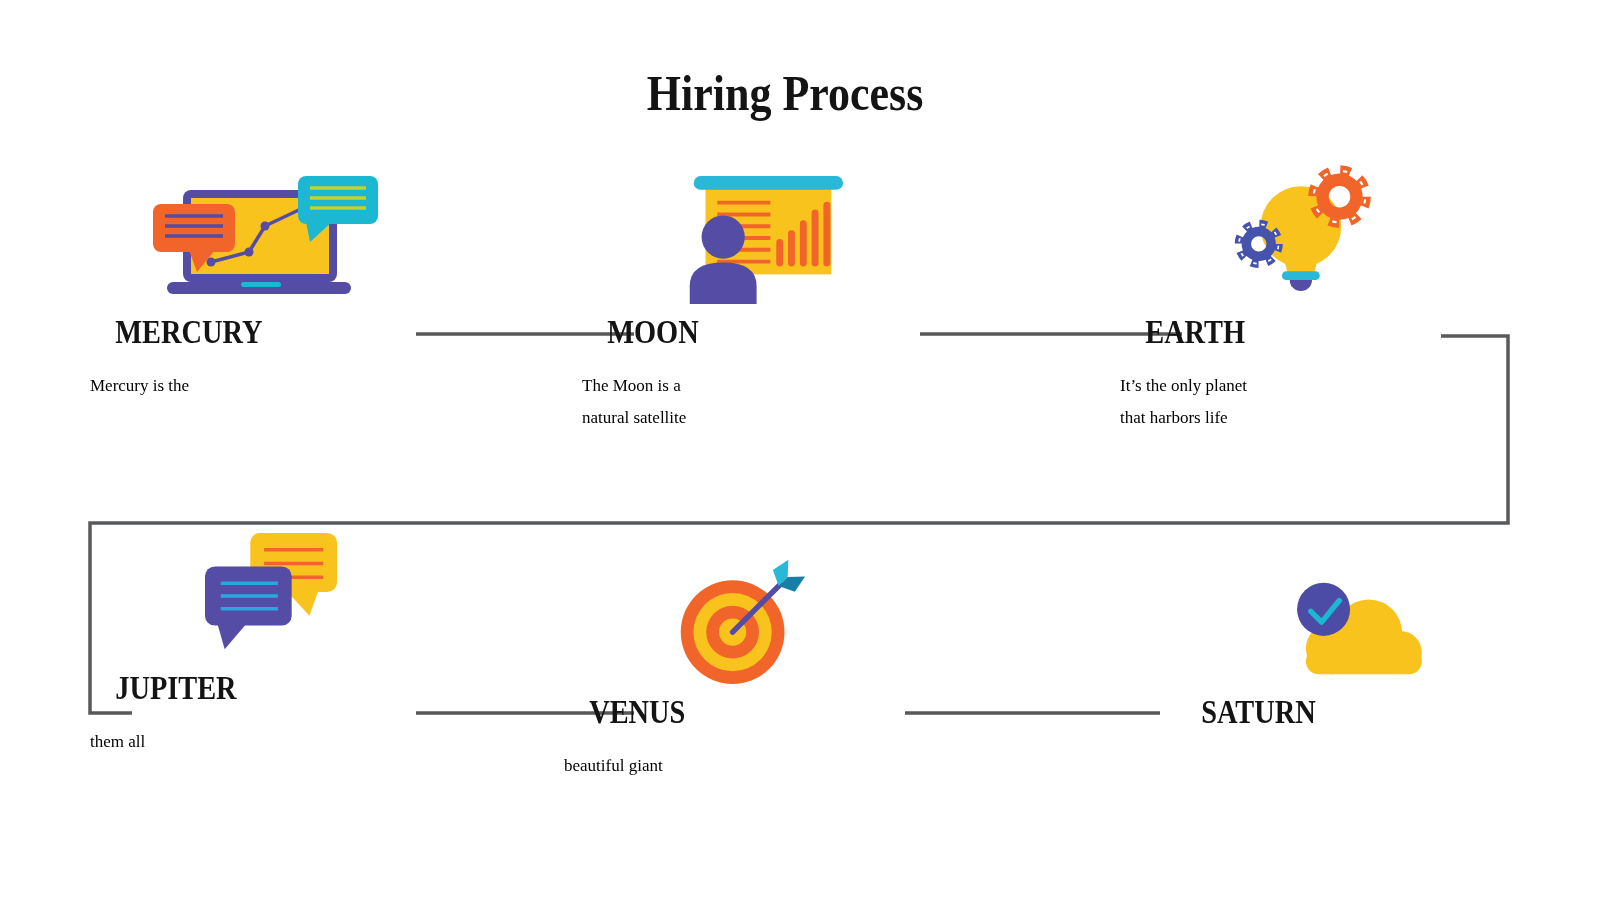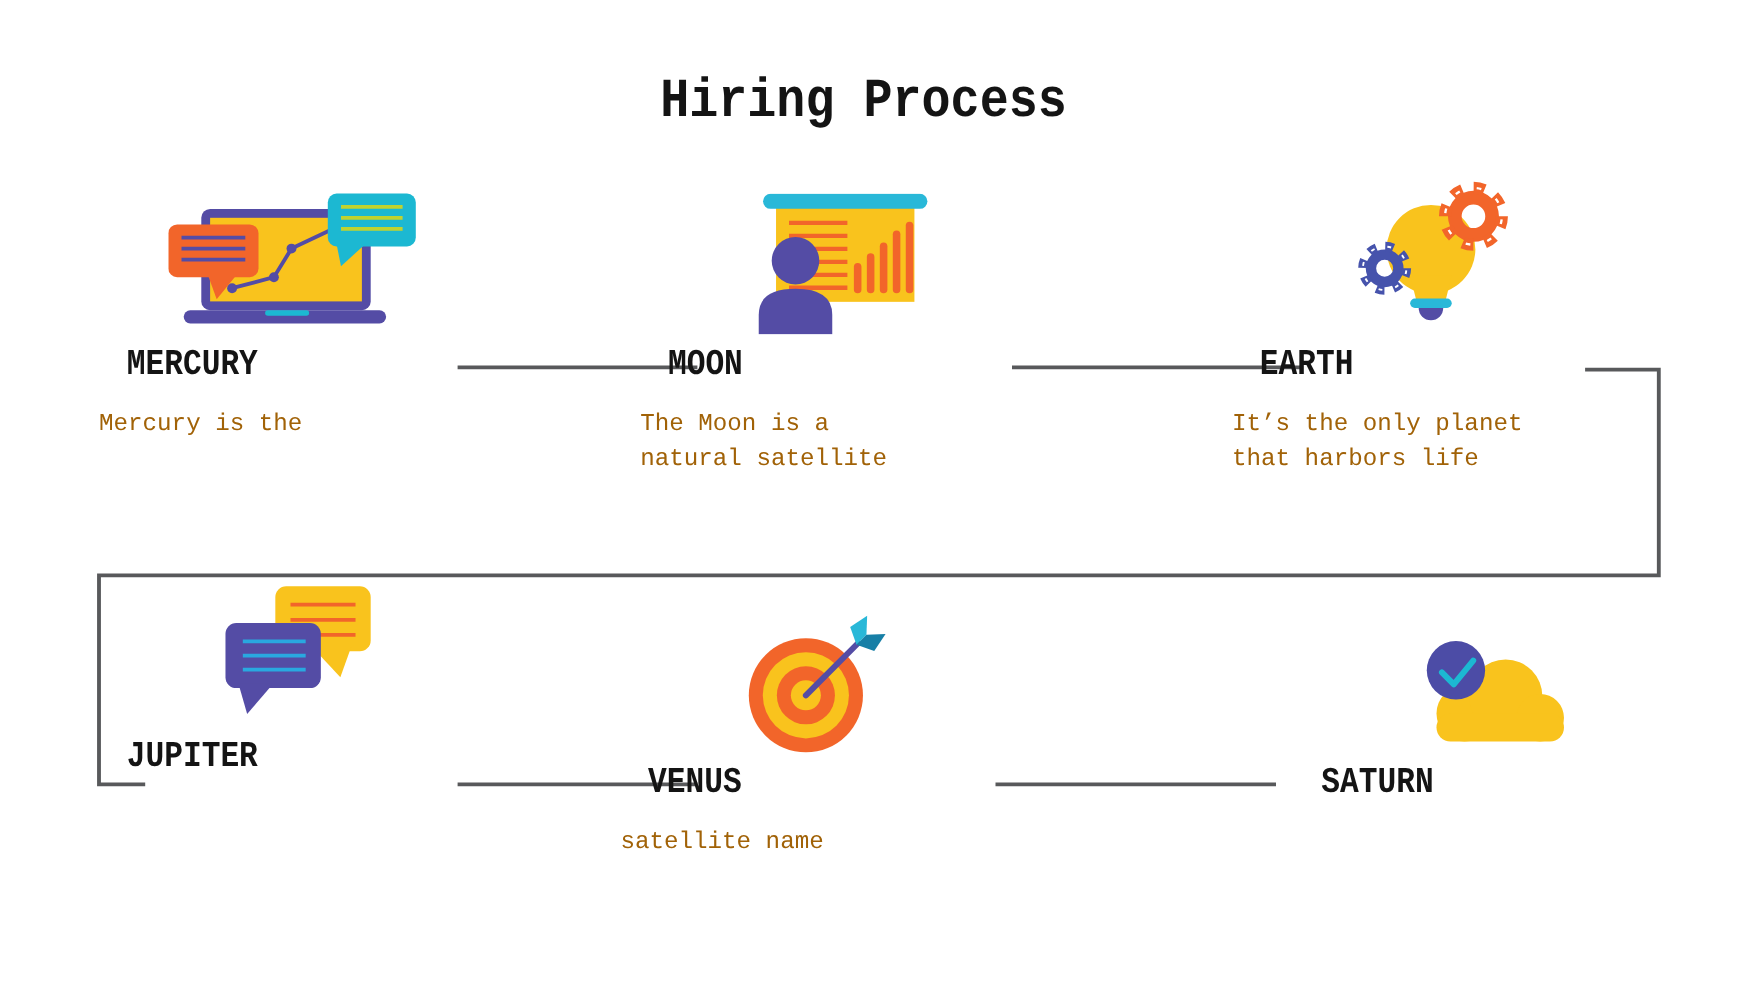--- a/index.html
+++ b/index.html
@@ -3,30 +3,30 @@
 <meta charset="utf-8">
 <style>
   :root{
     --purple:#544CA5; --indigo:#4C4CA6; --gearblue:#4653AC;
     --orange:#F2652A; --yellow:#F9C31D; --teal:#1CB8D2; --tealbar:#29B8D8;
     --tealdark:#177FA6; --sky:#29A8E0; --lime:#C0D32F;
     --connector:#58595B; --text:#141414; --bg:#FFFFFF;
   }
   html,body{margin:0;padding:0;background:var(--bg);}
   .canvas{position:relative;width:1600px;height:900px;background:var(--bg);
-          font-family:Liberation Mono, monospace;overflow:hidden;}
+          font-family:Liberation Serif, serif;overflow:hidden;}
   .title{position:absolute;top:64px;left:0;width:1570px;text-align:center;
          font-size:50px;font-weight:700;color:var(--text);margin:0;
          transform:scaleX(0.88);transform-origin:50% 50%;letter-spacing:0;}
   .connectors{position:absolute;left:0;top:0;pointer-events:none;}
   .step{position:absolute;width:360px;text-align:left;}
   .icon-box{height:146px;display:flex;align-items:flex-end;justify-content:center;}
   .step h2{margin:10px 0 0;font-size:33px;line-height:36px;font-weight:700;color:var(--text);
            transform:scaleX(0.86);transform-origin:50% 50%;}
-  .step p{margin:20px 0 0;font-size:22px;line-height:32px;color:#a16207;font-weight:400;}
+  .step p{margin:20px 0 0;font-size:17px;line-height:32px;color:#000000;font-weight:400;}
   .step p span{display:block;}
   
   #step-mercury{left:90px;top:158px;}
   #step-moon{left:582px;top:158px;}
   #step-earth{left:1120px;top:158px;}
   #step-jupiter{left:90px;top:514px;}
   #step-venus{left:564px;top:538px;}
   #step-saturn{left:1176px;top:538px;}
 </style>
 </head>
@@ -136,40 +136,41 @@
         <line x1="64" y1="51" x2="124" y2="51" stroke="var(--orange)" stroke-width="3.5"></line>
         <rect x="4" y="40" width="88" height="60" rx="10" fill="var(--purple)"></rect>
         <polygon points="16,96 48,96 24,124" fill="var(--purple)"></polygon>
         <line x1="20" y1="57" x2="78" y2="57" stroke="var(--sky)" stroke-width="3.5"></line>
         <line x1="20" y1="70" x2="78" y2="70" stroke="var(--sky)" stroke-width="3.5"></line>
         <line x1="20" y1="83" x2="78" y2="83" stroke="var(--sky)" stroke-width="3.5"></line>
       </svg>
     </div>
     <h2>JUPITER</h2>
     <p>
+      <span>them all</span>
     </p>
   </div>
 
   <div class="step" id="step-venus">
     <div class="icon-box">
       <svg width="132" height="132" viewBox="0 0 145 145">
         <circle cx="60" cy="88" r="57" fill="var(--orange)"></circle>
         <circle cx="60" cy="88" r="43" fill="var(--yellow)"></circle>
         <circle cx="60" cy="88" r="29" fill="var(--orange)"></circle>
         <circle cx="60" cy="88" r="15" fill="var(--yellow)"></circle>
         <line x1="60" y1="88" x2="112" y2="36" stroke="var(--purple)" stroke-width="6" stroke-linecap="round"></line>
         <g transform="translate(112,36) rotate(45)">
           <polygon points="0,2 -17,-6 -13,-26 0,-12" fill="var(--tealbar)"></polygon>
           <polygon points="0,2 17,-6 13,-26 0,-12" fill="var(--tealdark)"></polygon>
         </g>
       </svg>
     </div>
     <h2>VENUS</h2>
     <p>
-      <span>satellite name</span>
+      <span>beautiful giant</span>
     </p>
   </div>
 
   <div class="step" id="step-saturn">
     <div class="icon-box">
       <svg width="148" height="110" viewBox="0 0 150 112">
         <circle cx="50" cy="76" r="26" fill="var(--yellow)"></circle>
         <circle cx="88" cy="60" r="34" fill="var(--yellow)"></circle>
         <circle cx="120" cy="80" r="22" fill="var(--yellow)"></circle>
         <rect x="24" y="76" width="118" height="26" rx="13" fill="var(--yellow)"></rect>

